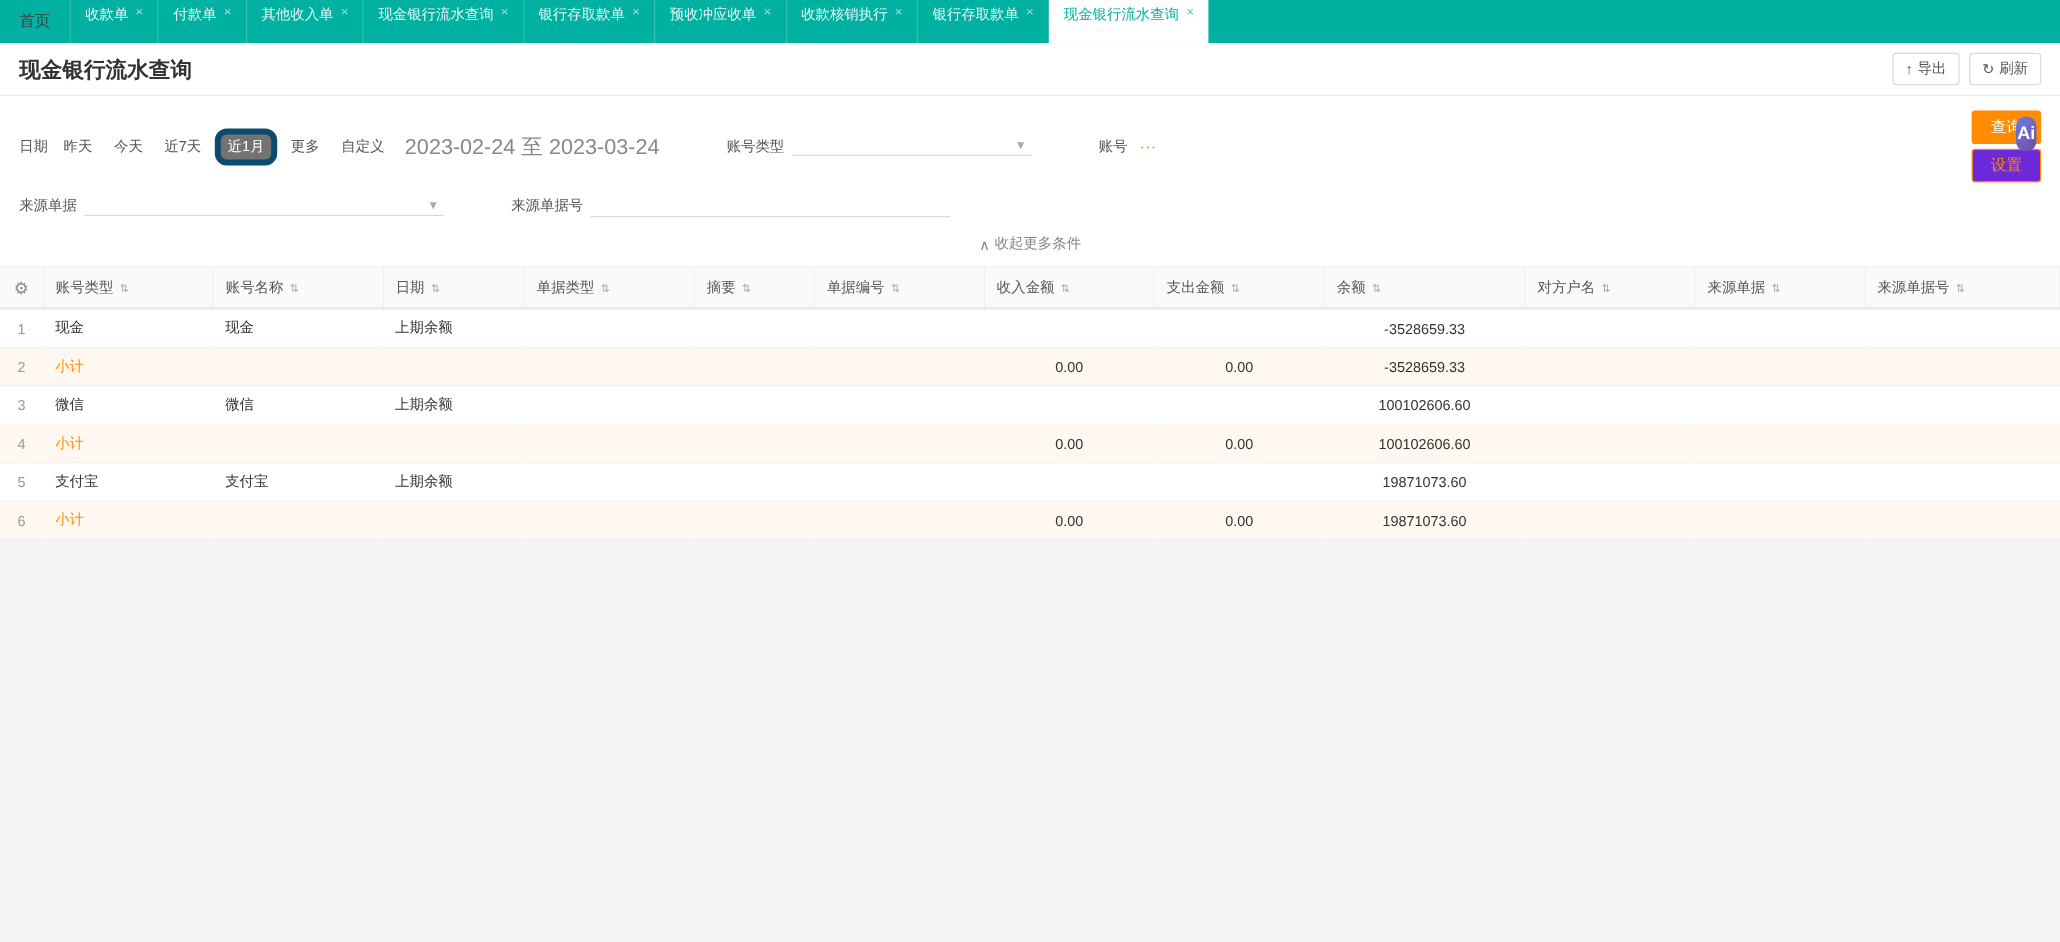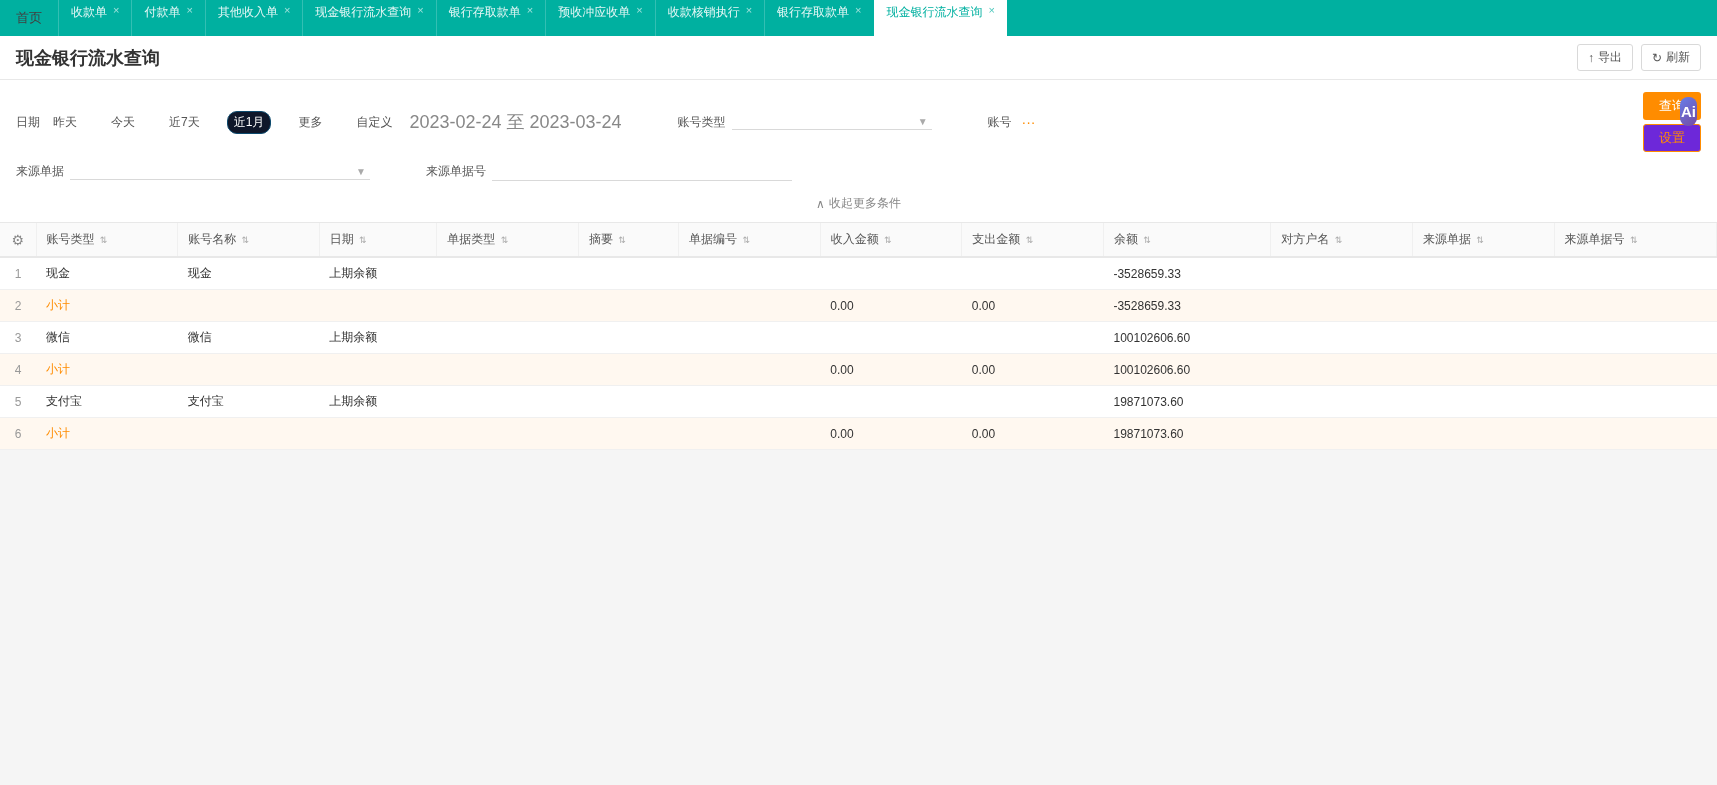--- a/index.html
+++ b/index.html
@@ -100,36 +100,36 @@
       gap: 6px;
     }
     .filter-label {
       color: #555;
       font-size: 12px;
       white-space: nowrap;
     }
     .date-options {
       display: flex;
       align-items: center;
-      gap: 20px;
+      gap: 4px;
     }
     .date-btn {
       padding: 2px 6px;
       border-radius: 3px;
       cursor: pointer;
       font-size: 12px;
       color: #555;
       background: transparent;
       border: 1px solid transparent;
     }
     .date-btn.active {
-      background: #0f172a;
+      background: #737373;
       color: #fff;
       border-radius: 10px;
-      border: 1px solid #0c4a6e;
+      border: 5px solid #0c4a6e;
     }
     .date-range {
       font-size: 18px;
       color: #888;
       margin-left: 4px;
     }
     .filter-select {
       display: flex;
       align-items: center;
       border-bottom: 1px solid #d9d9d9;
@@ -234,21 +234,21 @@
     }
     tbody tr.subtotal {
       background: #fff8f0;
     }
     tbody td {
       padding: 7px 10px;
       color: #333;
       font-size: 12px;
     }
     tbody td.num {
-      text-align: left;
+      text-align: center;
     }
     tbody td.row-num {
       color: #999;
       text-align: center;
       width: 36px;
     }
     tbody td.subtotal-label {
       color: #ff8c00;
     }
 

